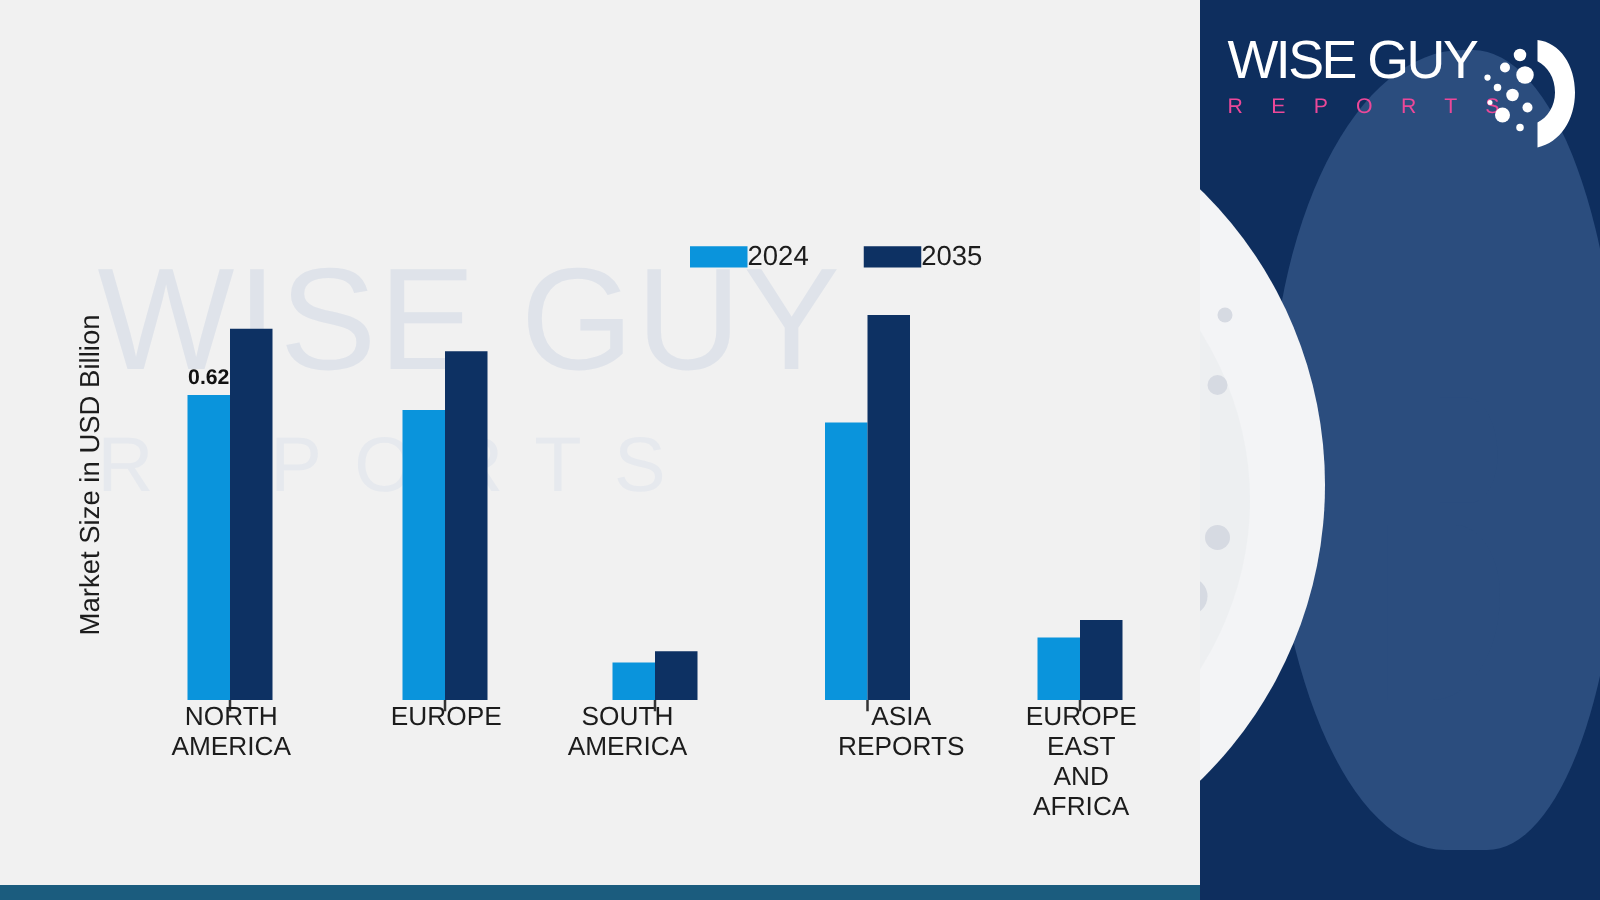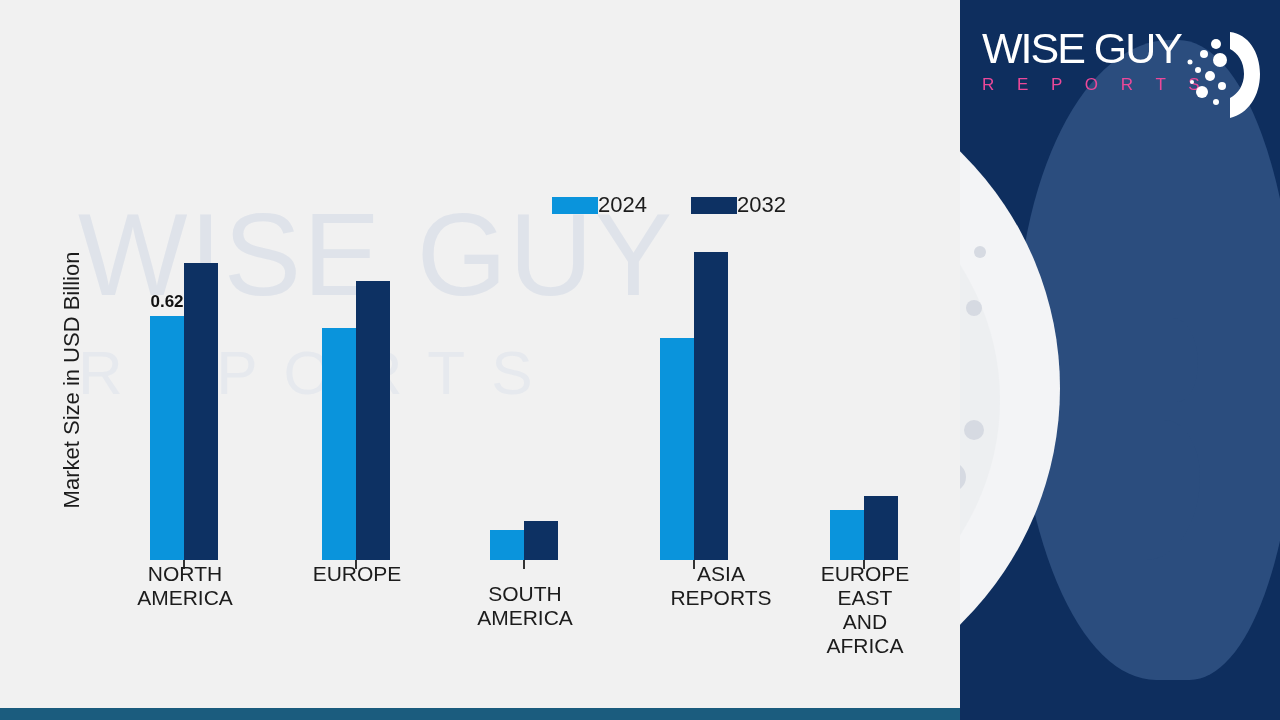--- a/index.html
+++ b/index.html
@@ -211,21 +211,21 @@
     <span>Market Size in USD Billion</span>
   </div>
 
   <div id="legend">
     <div class="legend-item">
       <span class="legend-swatch" style="background:#0a94dc"></span>
       <span class="legend-label">2024</span>
     </div>
     <div class="legend-item">
       <span class="legend-swatch" style="background:#0d3163"></span>
-      <span class="legend-label">2032</span>
+      <span class="legend-label">2035</span>
     </div>
   </div>
 
   <div id="plot">
 
     <div class="group" style="left:58px;">
       <div class="bar bar-2024" style="height:244px;">
         <span class="bar-label">0.62</span>
       </div>
       <div class="bar bar-2032" style="height:297px;"></div>
@@ -257,21 +257,21 @@
     </div>
   </div>
 
   <div class="cat-label" style="left:110px; width:150px;">
     <div>NORTH</div>
     <div>AMERICA</div>
   </div>
   <div class="cat-label" style="left:282px; width:150px;">
     <div>EUROPE</div>
   </div>
-  <div class="cat-label" style="left:450px; width:150px;margin-top:20px;">
+  <div class="cat-label" style="left:427px; width:150px;">
     <div>SOUTH</div>
     <div>AMERICA</div>
   </div>
   <div class="cat-label" style="left:646px; width:150px;">
     <div>ASIA</div>
     <div>REPORTS</div>
   </div>
   <div class="cat-label" style="left:790px; width:150px;">
     <div>EUROPE</div>
     <div>EAST</div>

